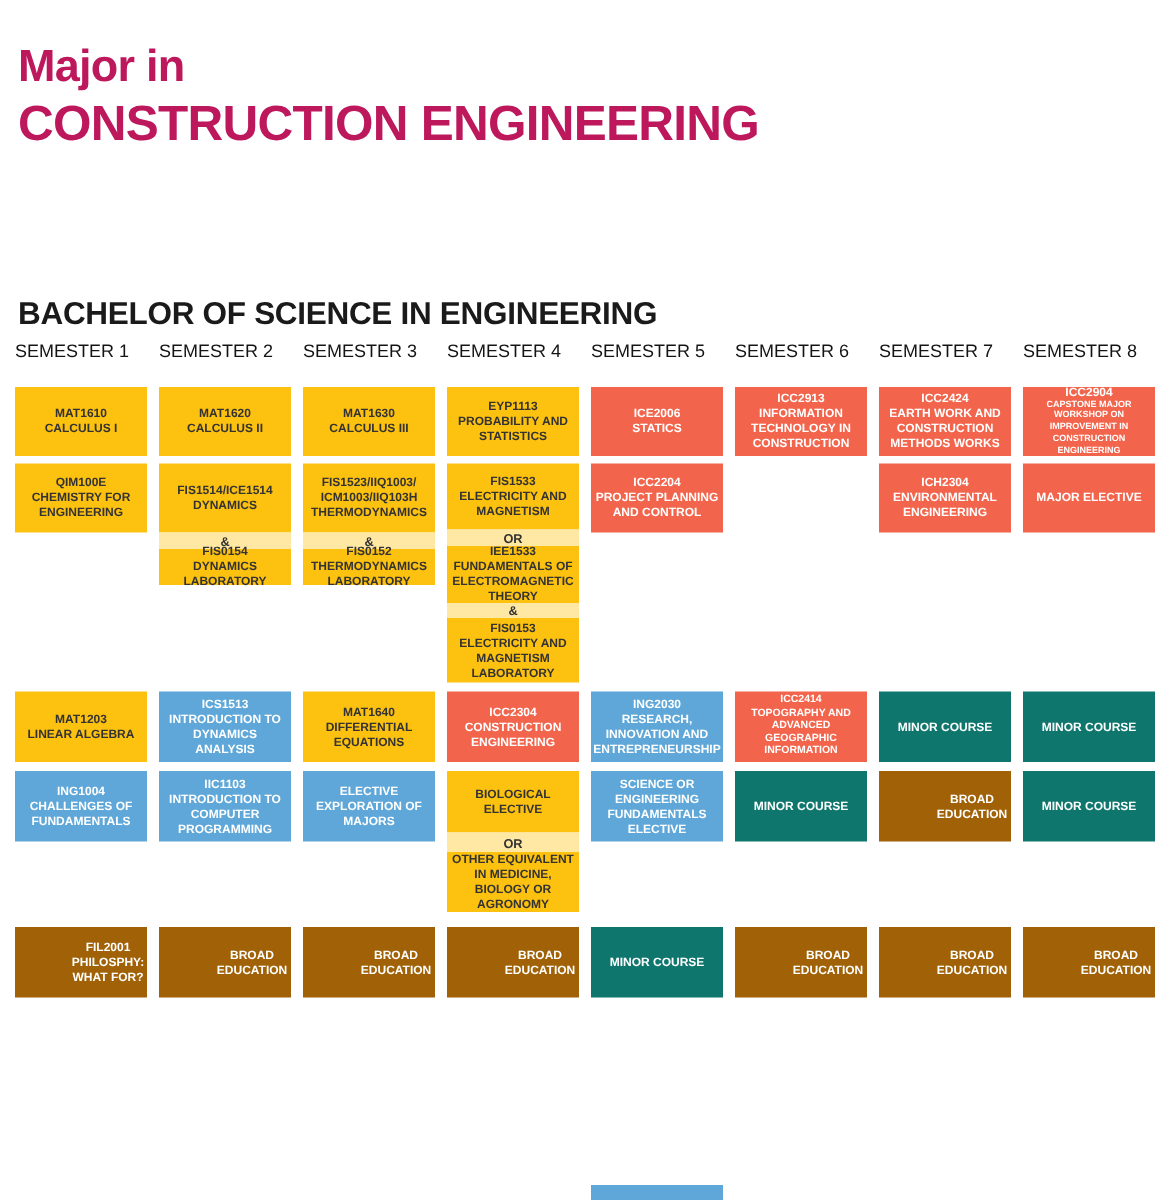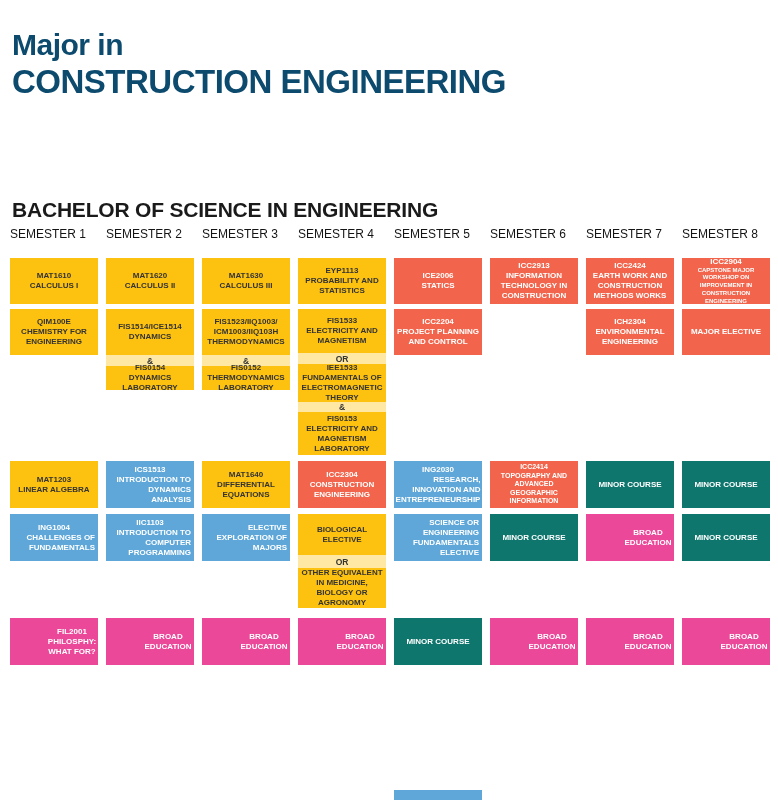--- a/index.html
+++ b/index.html
@@ -1,36 +1,36 @@
 <!DOCTYPE html>
 <html><head>
 <meta charset="utf-8">
 <style>
   html,body { margin:0; padding:0; background:#ffffff; }
   body { width:778px; height:800px; font-family:"Liberation Sans", sans-serif; }
   .page { position:relative; width:778px; height:800px; background:#ffffff; overflow:hidden; }
 
-  .title { position:absolute; left:12px; top:30px; color:#0c4a6e; font-weight:bold; line-height:1; }
+  .title { position:absolute; left:12px; top:30px; color:#be185d; font-weight:bold; line-height:1; }
   .title .l1 { font-size:30px; letter-spacing:-0.5px; }
   .title .l2 { font-size:33px; letter-spacing:-0.5px; margin-top:5px; }
   .subtitle { position:absolute; left:12px; top:198px; font-size:21px; font-weight:bold; color:#1a1a1a; letter-spacing:-0.2px; }
 
   .sem-label { position:absolute; top:227px; width:92px; font-size:12px; font-weight:400; color:#141414; white-space:nowrap; }
 
   .card { position:absolute; width:88px; display:flex; flex-direction:column; align-items:center; justify-content:center;
           text-align:center; padding:2px 3px; box-sizing:border-box; font-weight:700; font-size:8px; line-height:1.25;
           overflow-wrap:break-word; }
   .sep  { position:absolute; width:88px; background:#FFE8A3; color:#333333; font-weight:700; font-size:8.5px;
           display:flex; align-items:center; justify-content:center; box-sizing:border-box; }
 
   .c-yellow { background:#FDC110; color:#333333; }
   .c-orange { background:#F2654C; color:#ffffff; }
-  .c-blue   { background:#5EA7D8; color:#ffffff;text-align:right; }
+  .c-blue   { background:#5EA7D8; color:#ffffff; }
   .c-green  { background:#0f766e; color:#ffffff; }
-  .c-purple { background:#ec4899; color:#ffffff;padding-left:39px; }
+  .c-purple { background:#a16207; color:#ffffff;padding-left:39px; }
 
   .sm { font-size:7px; line-height:1.22; }
   .xs-name { font-size:6px; line-height:1.3; }
 
   .x1{left:10px} .x2{left:106px} .x3{left:202px} .x4{left:298px}
   .x5{left:394px} .x6{left:490px} .x7{left:586px} .x8{left:682px}
 
   .r1{top:258px;height:46px}
   .r2{top:309px;height:46px}
   .sep-r2{top:355px;height:11px}

